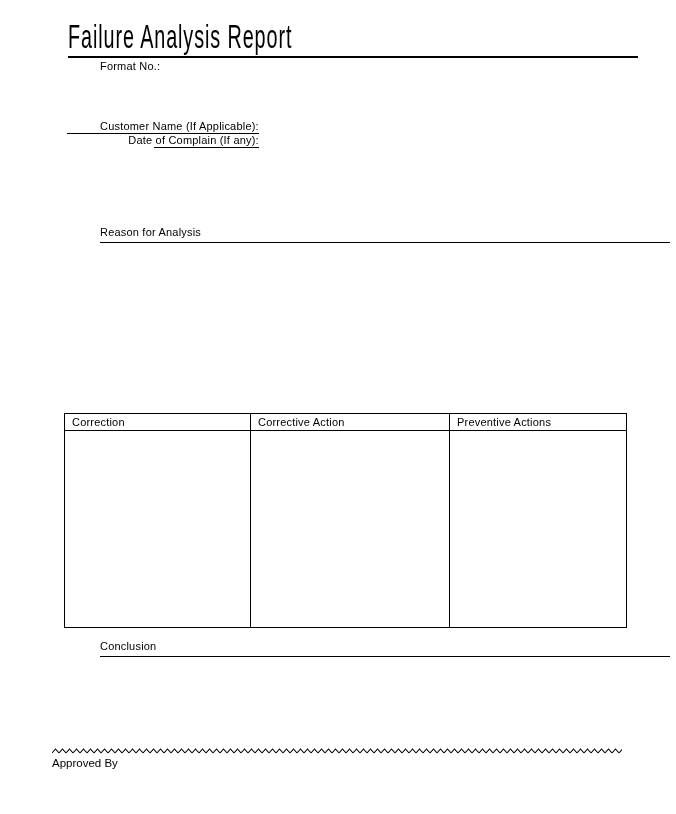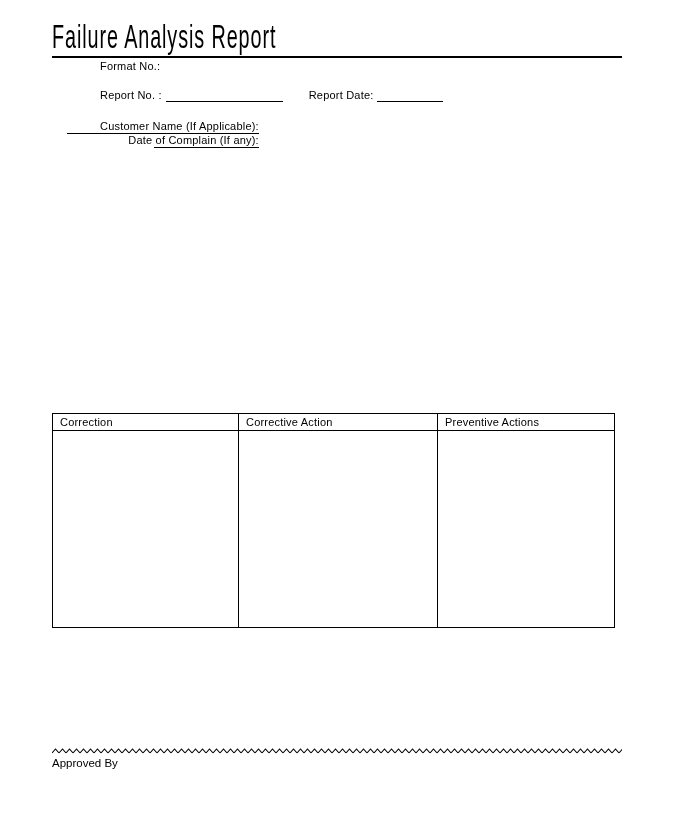--- a/index.html
+++ b/index.html
@@ -8,21 +8,21 @@
     width: 676px;
     height: 814px;
     background: #ffffff;
     font-family: "Liberation Sans", sans-serif;
     color: #000;
     overflow: hidden;
   }
   
   .title-block {
     position: absolute;
-    left: 52px; top: 20px;
+    left: 68px; top: 20px;
     width: 570px;
     border-bottom: 2px solid #000;
     height: 36px;
   }
   .title-text {
     display: inline-block;
     font-size: 33px;
     line-height: 34px;
     letter-spacing: 1.5px;
     white-space: nowrap;
@@ -76,21 +76,21 @@
   .sec-conclusion   { top: 640px; }
   
   .fill-area { position: absolute; left: 52px; width: 570px; }
   .area-descriptions { top: 167px; height: 57px; }
   .area-reason       { top: 243px; height: 75px; }
   .area-rootcause    { top: 337px; height: 74px; }
   .area-conclusion   { top: 659px; height: 87px; }
   
   .cap-table {
     position: absolute;
-    left: 52px; top: 413px;
+    left: 64px; top: 413px;
     width: 562px; height: 214px;
     border-collapse: collapse;
     table-layout: fixed;
   }
   .cap-table th, .cap-table td {
     border: 1.5px solid #000;
     font-size: 11px;
     font-weight: normal;
     text-align: left;
     vertical-align: top;
@@ -113,36 +113,33 @@
 
   <div class="title-block">
     <span class="title-text">Failure Analysis Report</span>
   </div>
 
   <div class="format-row lbl">
     <span>Format No.:</span>
     <span></span>
   </div>
 
-  <div class="field-row row-report">
-    <span class="lbl">Report No. :</span>
-    <span class="blank blank-report-no"></span>
-    <span class="lbl gap-26">Report Date:</span>
-    <span class="blank blank-report-date"></span>
-  </div>
 
   <div class="field-row row-customer">
     <span class="lbl">Customer Name (If Applicable):</span>
     <span class="blank blank-customer"></span>
     <span class="lbl gap-4">Date of Complain (If any):</span>
     <span class="blank blank-complain"></span>
   </div>
 
   <div class="fill-area area-descriptions"></div>
 
+  <div class="section sec-reason lbl">
+    <span>Reason for Analysis</span>
+  </div>
   <div class="fill-area area-reason"></div>
 
   <div class="fill-area area-rootcause"></div>
 
   <table class="cap-table">
     <colgroup>
       <col class="col-correction">
       <col class="col-corrective">
       <col class="col-preventive">
     </colgroup>
@@ -155,20 +152,23 @@
     </thead>
     <tbody>
       <tr>
         <td></td>
         <td></td>
         <td></td>
       </tr>
     </tbody>
   </table>
 
+  <div class="section sec-conclusion lbl">
+    <span>Conclusion</span>
+  </div>
   <div class="fill-area area-conclusion"></div>
 
   <svg class="zigzag" xmlns="http://www.w3.org/2000/svg" width="570" height="8">
     <defs>
       <pattern id="zz" width="7" height="8" patternUnits="userSpaceOnUse">
         <path d="M0 6 L3.5 2 L7 6" fill="none" stroke="#000" stroke-width="1.1"></path>
       </pattern>
     </defs>
     <rect width="570" height="8" fill="url(#zz)"></rect>
   </svg>

